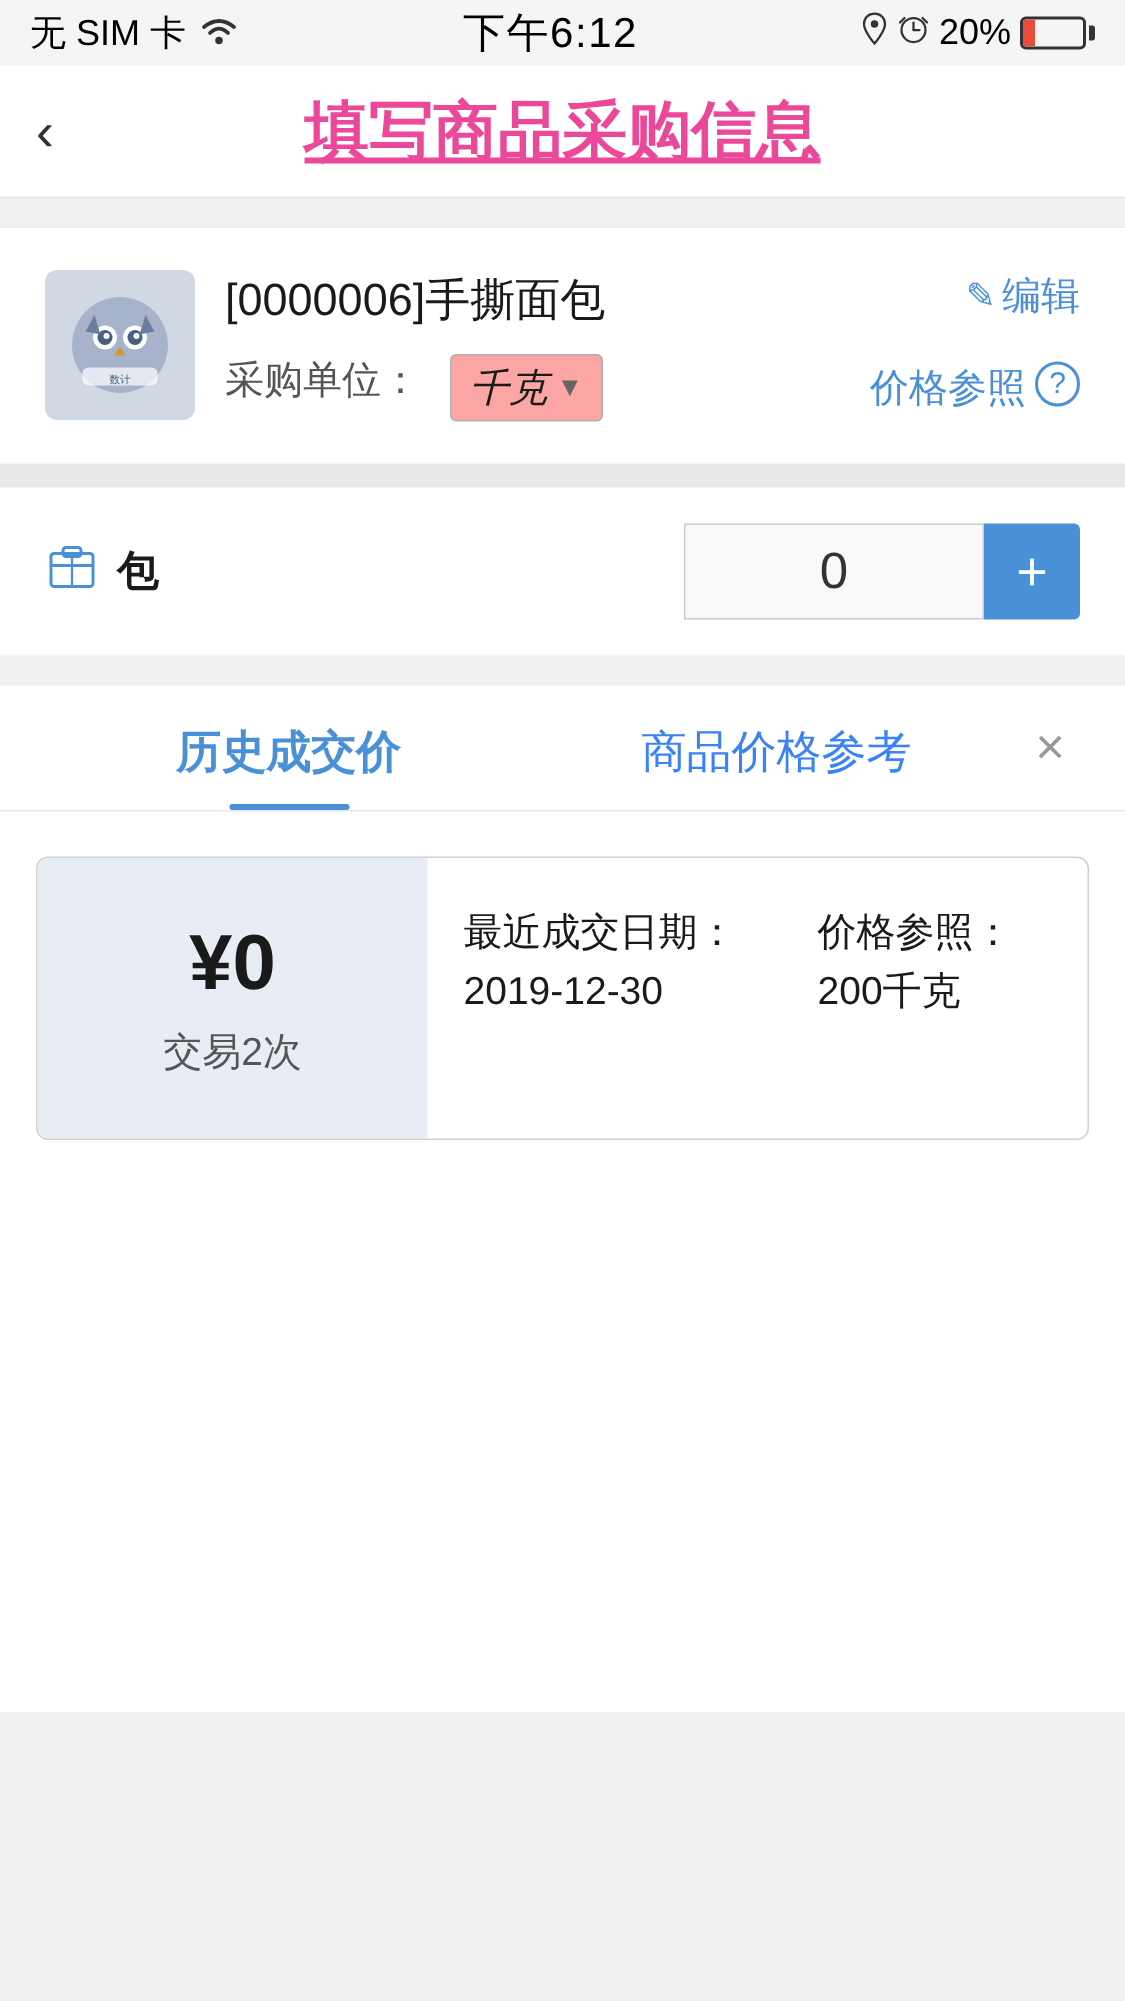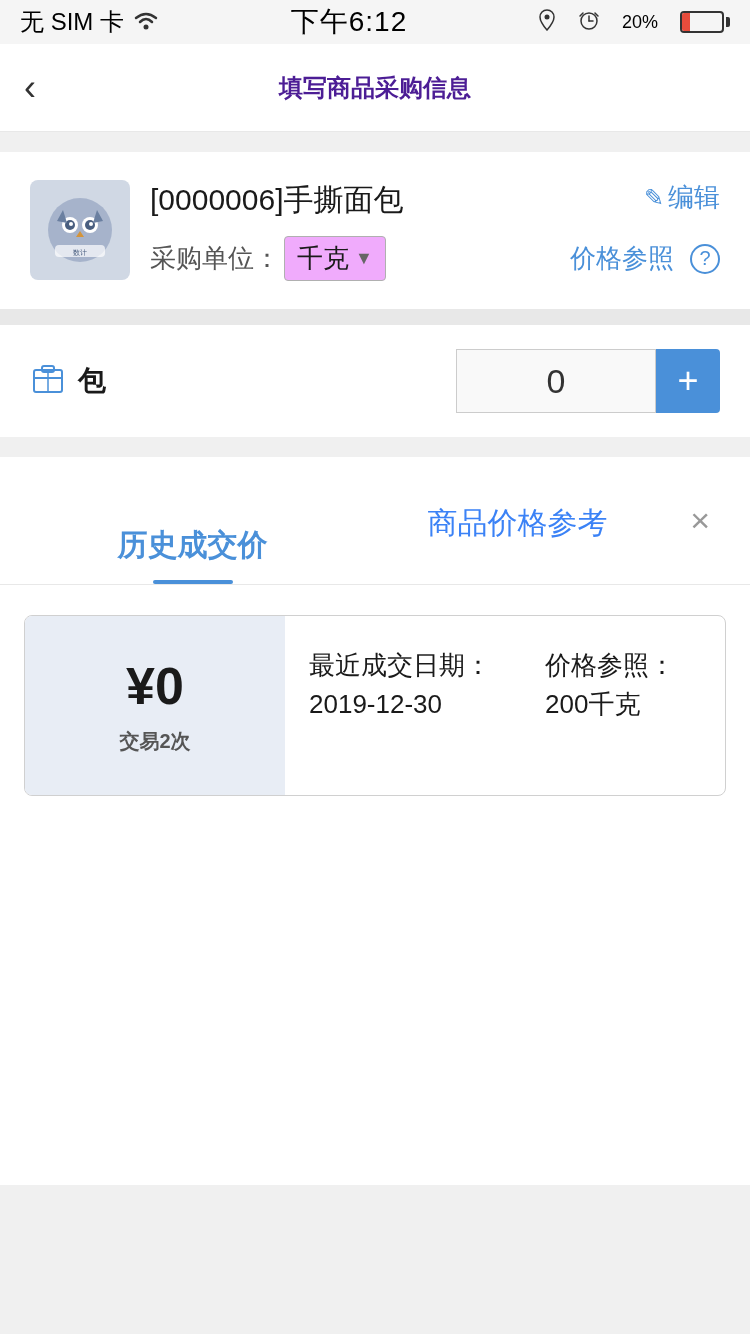--- a/index.html
+++ b/index.html
@@ -30,22 +30,22 @@
       font-size: 24px;
     }
     .status-center {
       font-size: 28px;
       font-weight: 400;
       letter-spacing: 1px;
     }
     .status-right {
       display: flex;
       align-items: center;
-      gap: 22px;
-      font-size: 18px;
+      gap: 6px;
+      font-size: 24px;
     }
     .battery {
       display: inline-flex;
       align-items: center;
       position: relative;
     }
     .battery-body {
       width: 44px;
       height: 22px;
       border: 2px solid #333;
@@ -80,23 +80,24 @@
       border-bottom: 1px solid #e8e8e8;
     }
     .nav-back {
       position: absolute;
       left: 24px;
       font-size: 36px;
       color: #333;
       cursor: pointer;
     }
     .nav-title {
-      font-size: 24px;
+      font-size: 43px;
       font-weight: 600;
-      color: #4c1d95;
+      color: #ec4899;
+      text-decoration: underline;
     }
 
     
     .product-card {
       background: #ffffff;
       margin-top: 20px;
       padding: 28px 30px 28px 30px;
       display: flex;
       align-items: flex-start;
       gap: 20px;
@@ -146,44 +147,43 @@
     }
     .product-unit-row {
       display: flex;
       align-items: center;
       justify-content: space-between;
     }
     .unit-label {
       font-size: 26px;
       color: #555;
       display: flex;
-      align-items: center;
-      gap: 4px;
+      gap: 20px;
     }
     .unit-dropdown {
       display: inline-flex;
       align-items: center;
       border: 1px solid #b0b0b0;
       border-radius: 4px;
       padding: 4px 12px;
       font-size: 26px;
       color: #1a1a1a;
       gap: 6px;
-      background: #f0abfc;
+      background: #fca5a5;
+      font-style: italic;
     }
     .dropdown-arrow {
       font-size: 18px;
       color: #666;
     }
     .price-ref {
       font-size: 26px;
       color: #4a90d9;
       display: flex;
-      align-items: center;
-      gap: 16px;
+      gap: 6px;
       cursor: pointer;
     }
     .price-ref-icon {
       width: 30px;
       height: 30px;
       border: 2px solid #4a90d9;
       border-radius: 50%;
       display: flex;
       align-items: center;
       justify-content: center;
@@ -272,21 +272,20 @@
       text-align: center;
       padding: 24px 0 18px;
       font-size: 30px;
       color: #3b82f6;
       cursor: pointer;
       position: relative;
     }
     .tab-item.active {
       color: #4a90d9;
       font-weight: 600;
-      margin-top: 44px;
     }
     .tab-item.active::after {
       content: '';
       position: absolute;
       bottom: 0;
       left: 50%;
       transform: translateX(-50%);
       width: 80px;
       height: 4px;
       background: #4a90d9;
@@ -320,23 +319,22 @@
       align-items: center;
       justify-content: center;
       gap: 12px;
     }
     .history-price {
       font-size: 52px;
       color: #1a1a1a;
       font-weight: 600;
     }
     .history-count {
-      font-size: 20px;
+      font-size: 26px;
       color: #555;
-      font-weight: bold;
     }
     .history-right {
       flex: 1;
       padding: 30px 24px;
       display: flex;
       flex-direction: row;
       justify-content: center;
       gap: 18px;
     }
     .history-detail-item {

